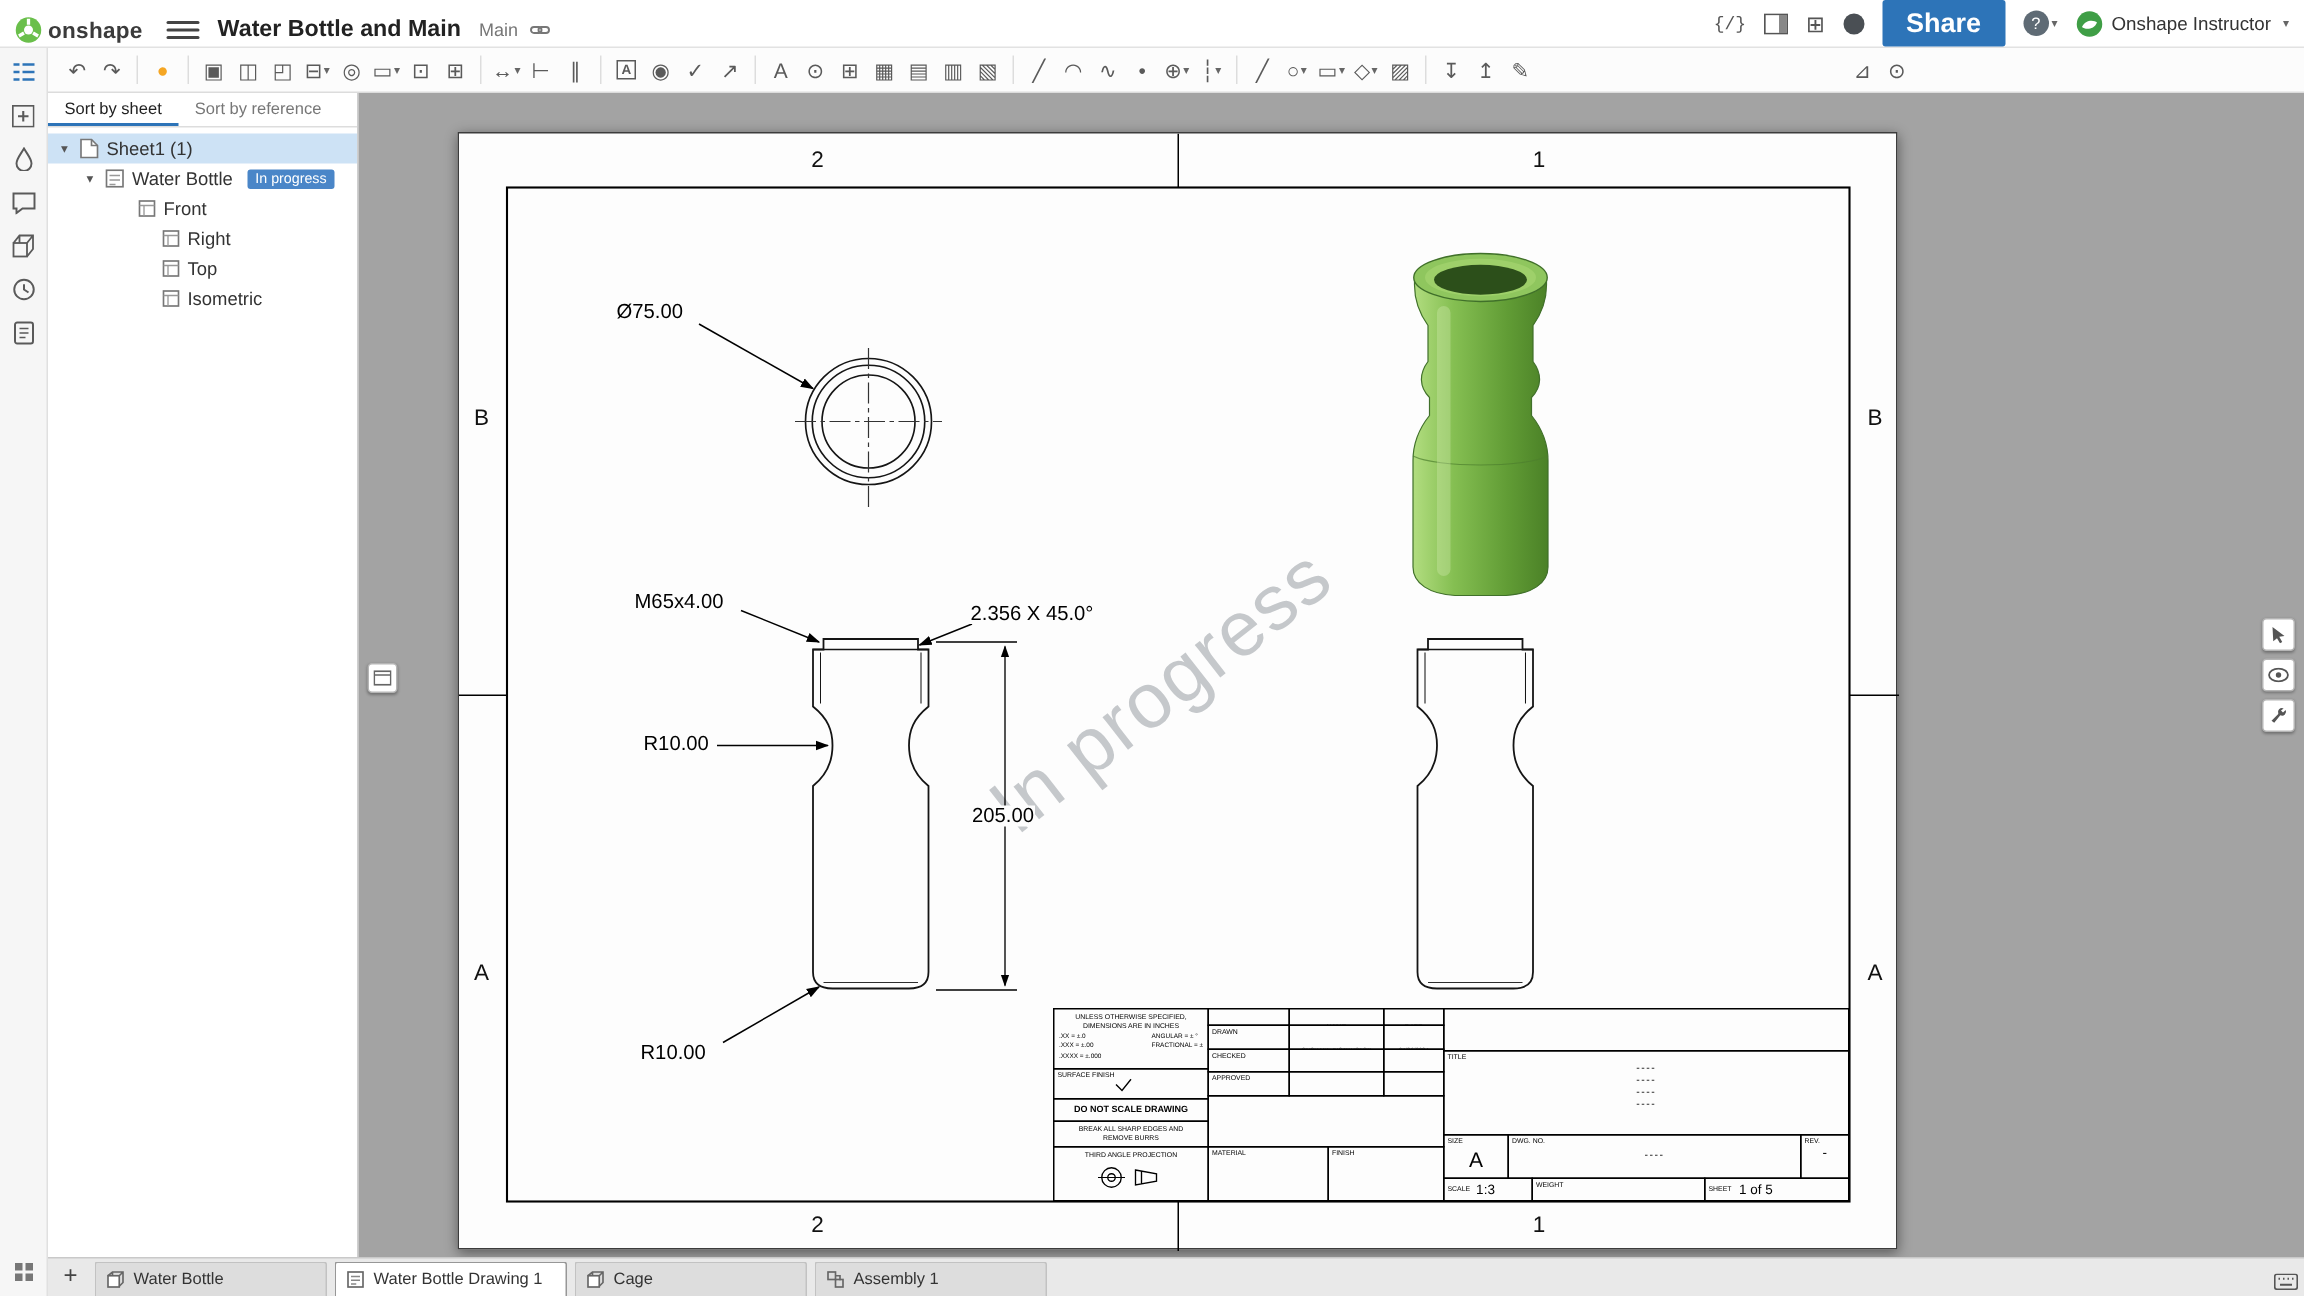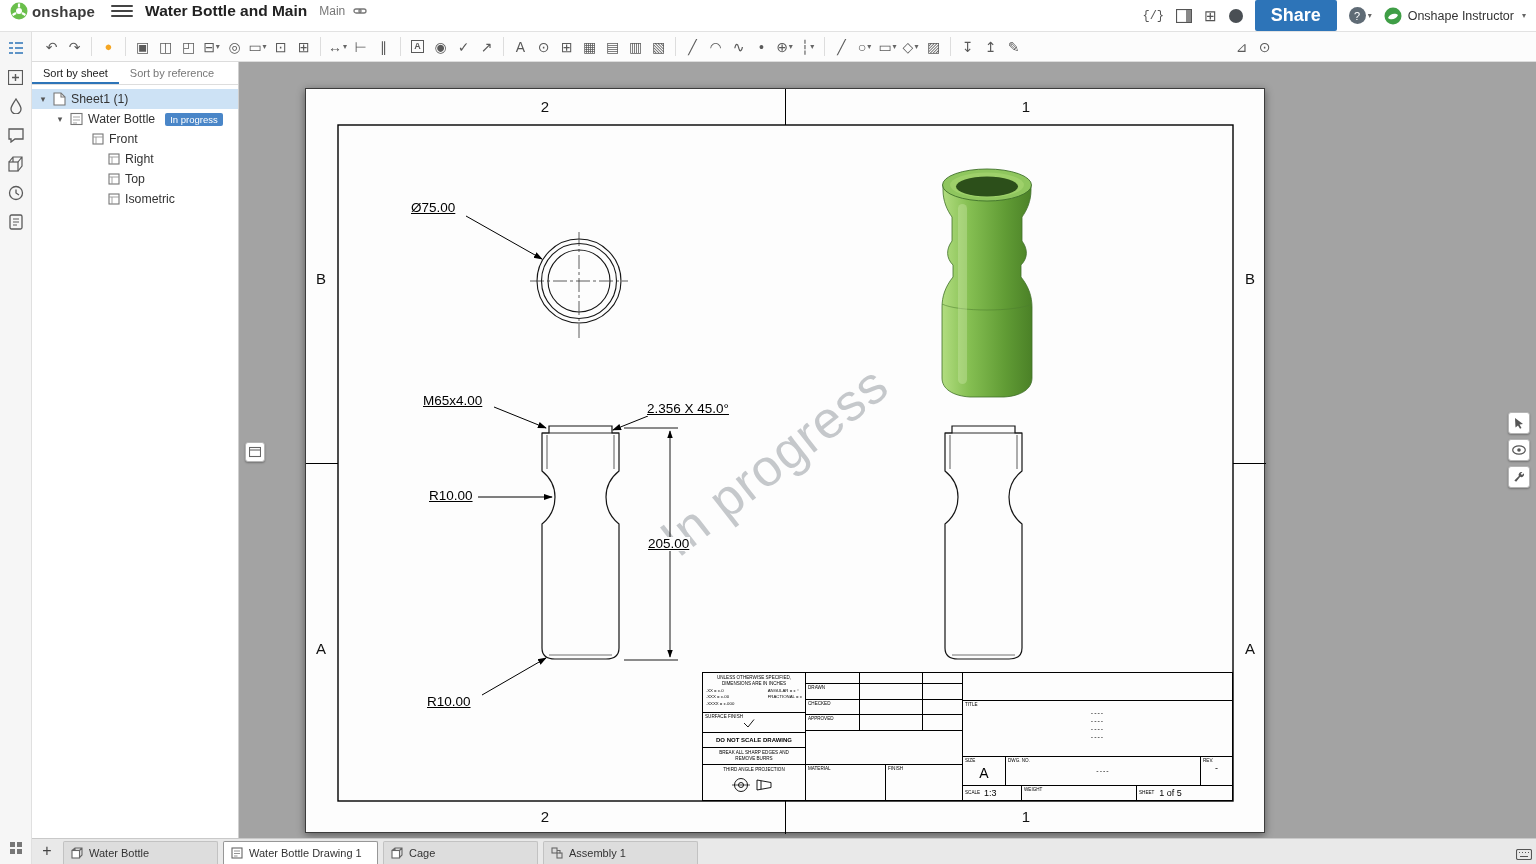--- a/index.html
+++ b/index.html
@@ -1,19 +1,19 @@
 <!DOCTYPE html>
 <html><head>
 <meta charset="utf-8">
 <style>
   *{margin:0;padding:0;box-sizing:border-box;}
   html,body{width:1536px;height:864px;overflow:hidden;background:#fff;
     font-family:"Liberation Sans",sans-serif;color:#333;}
   
-  .topbar{height:32px;display:flex;align-items:flex-start;background:#fff;border-bottom:1px solid #e2e2e2;padding:0 10px;}
+  .topbar{height:32px;display:flex;align-items:flex-end;background:#fff;border-bottom:1px solid #e2e2e2;padding:0 10px;}
   .tb-left{display:flex;align-items:center;gap:8px;}
   .logo-wrap{display:flex;align-items:center;gap:4px;}
   .logo-text{font-size:15px;font-weight:700;color:#3b3b3b;letter-spacing:.2px;}
   .hamburger{width:22px;height:22px;display:flex;flex-direction:column;justify-content:center;gap:3px;cursor:pointer;margin-left:8px;}
   .hamburger i{display:block;height:2px;background:#444;border-radius:1px;}
   .doc-title{font-size:15.5px;font-weight:700;color:#222;margin-left:4px;white-space:nowrap;}
   .branch{font-size:12px;color:#777;margin-left:4px;}
   .tb-right{margin-left:auto;display:flex;align-items:center;gap:12px;}
   .tb-ic{font-size:13px;color:#555;cursor:pointer;display:flex;align-items:center;}
   .share-btn{background:#2d74b8;color:#fff;font-size:18px;border:none;border-radius:2px;padding:5px 16px;cursor:pointer;font-weight:600;}
@@ -46,21 +46,21 @@
   .trow{height:20px;display:flex;align-items:center;gap:5px;cursor:pointer;white-space:nowrap;}
   .trow.selected{background:#cde2f5;}
   .chev{font-size:9px;color:#555;width:10px;text-align:center;}
   .badge{background:#4a86c8;color:#fff;font-size:9.5px;border-radius:2px;padding:1px 5px;margin-left:5px;}
   
   .canvas{flex:1;position:relative;background:#a3a3a3;overflow:hidden;}
   .sheet{position:absolute;left:66px;top:26px;width:960px;height:745px;background:#fdfdfd;border:1px solid #3c3c3c;box-shadow:0 2px 8px rgba(0,0,0,.45);}
   .sheet-svg{position:absolute;left:0;top:0;}
   .watermark{position:absolute;left:468px;top:372px;transform:translate(-50%,-50%) rotate(-38deg);font-size:52px;color:#8f959b;opacity:.5;white-space:nowrap;letter-spacing:1px;}
   .zone{position:absolute;width:22px;text-align:center;font-size:15px;color:#111;}
-  .dim{position:absolute;font-size:13.5px;color:#000;background:#fdfdfd;white-space:nowrap;line-height:1.05;padding:0 1px;text-decoration:underline;}
+  .dim{position:absolute;font-size:13.5px;color:#000;background:#fdfdfd;white-space:nowrap;line-height:1.05;padding:0 1px;}
   .float-btn{position:absolute;width:22px;height:22px;background:#fff;border:1px solid #b5b5b5;border-radius:3px;box-shadow:0 1px 2px rgba(0,0,0,.3);display:flex;align-items:center;justify-content:center;cursor:pointer;}
   
   .tblock{position:absolute;left:396px;top:583px;width:531px;height:129px;color:#000;}
   .tbc{position:absolute;border:1px solid #000;overflow:hidden;}
   .tbl{font-size:4.6px;line-height:1.3;}
   .c{text-align:center;}
   .tolrow{display:flex;justify-content:space-between;padding:1px 3px;}
   .tolcol{display:flex;flex-direction:column;font-size:4.3px;line-height:1.5;}
   .lab{font-size:4.6px;padding:1px 0 0 2px;}
   .bigA{font-size:14px;font-weight:400;text-align:center;line-height:20px;}

